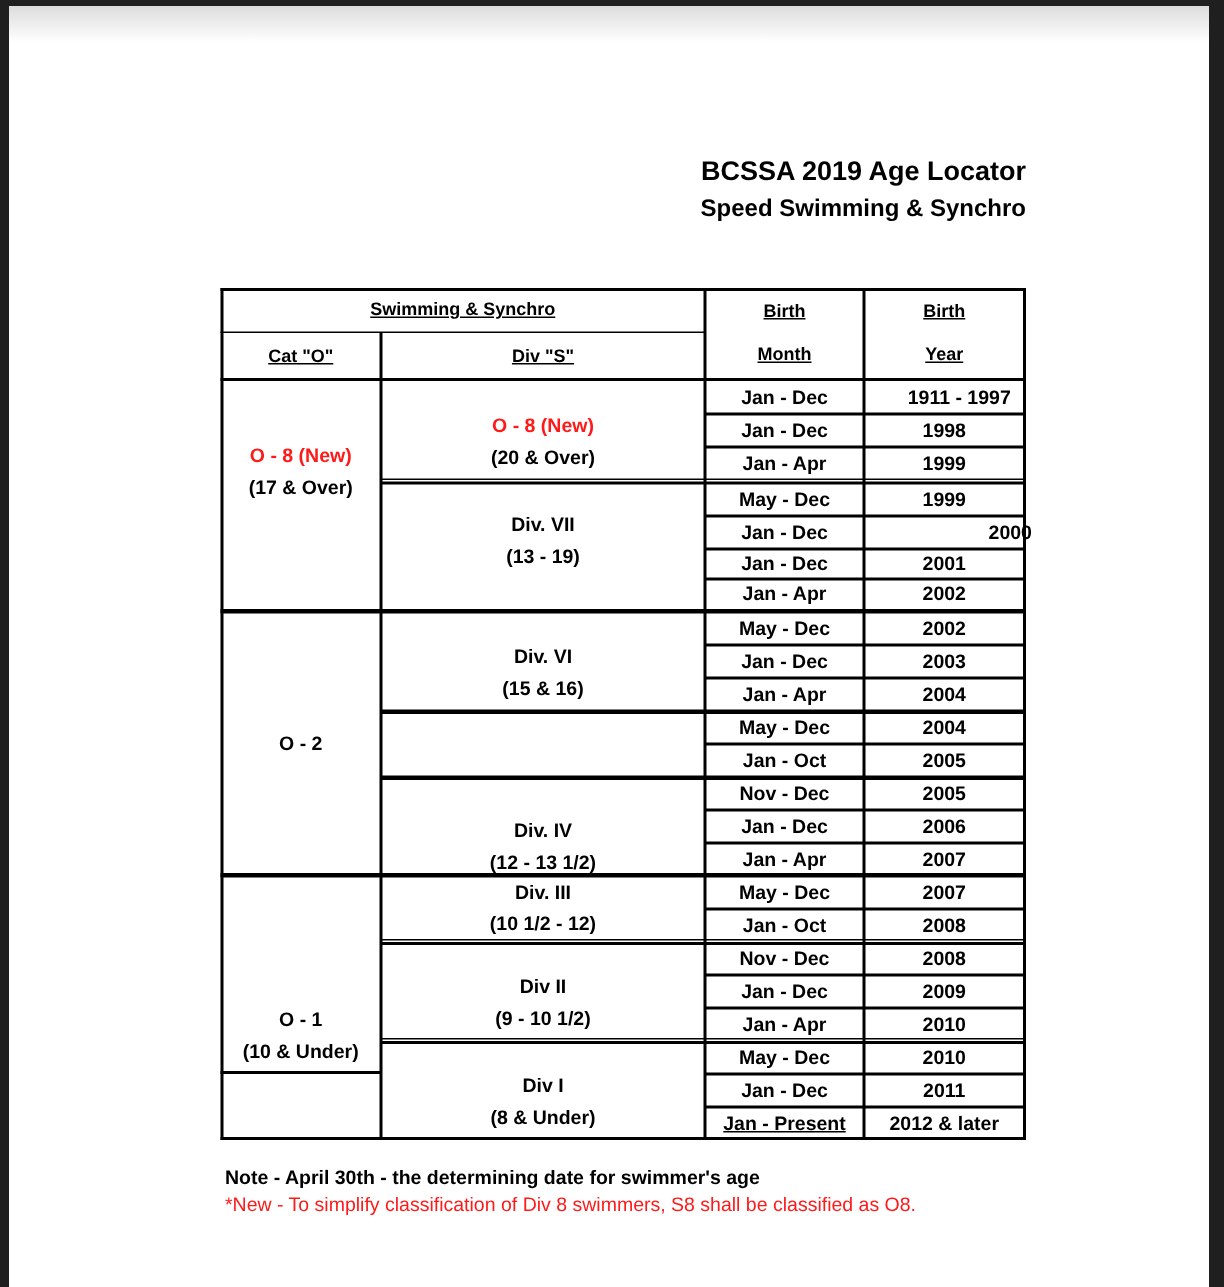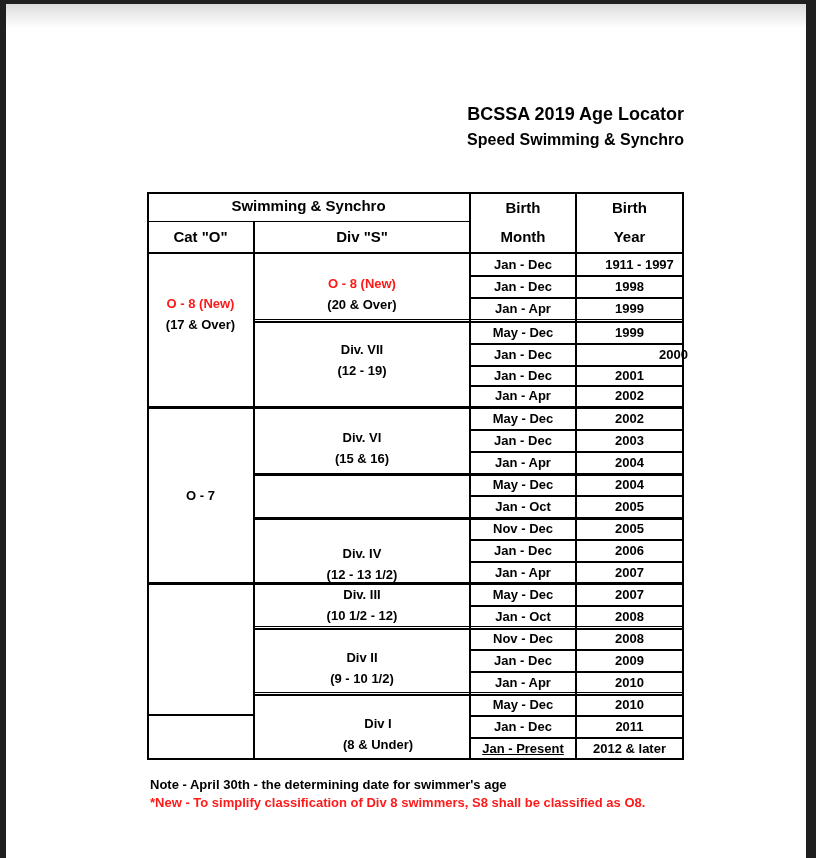--- a/index.html
+++ b/index.html
@@ -8,26 +8,26 @@
   .page-shade { position:absolute; left:0; top:0; width:100%; height:24px; background:linear-gradient(#dcdcdc, #ffffff); }
   .logo { position:absolute; left:138px; top:80px; width:200px; height:82px; }
   .logo-text { position:absolute; left:8px; top:0; font-size:40px; font-weight:bold; color:#1a1a1a; letter-spacing:1px; font-family:"DejaVu Sans", sans-serif; }
   .logo-wave { position:absolute; left:0; top:24px; }
   .logo-sub1 { position:absolute; left:10px; top:58px; font-size:9px; font-weight:bold; color:#2b2b2b; white-space:nowrap; }
   .logo-sub2 { position:absolute; left:10px; top:69px; font-size:6px; color:#3a9ad9; white-space:nowrap; letter-spacing:0.2px; }
   .title { position:absolute; right:122px; top:100px; font-size:18px; font-weight:bold; color:#000; text-align:right; white-space:nowrap; }
   .subtitle { position:absolute; right:122px; top:127px; font-size:16px; font-weight:bold; color:#000; text-align:right; white-space:nowrap; }
   .tbl { position:absolute; left:141px; top:188px; width:536px; height:564px; }
   .cell { position:absolute; box-sizing:border-box; display:flex; align-items:center; justify-content:center; text-align:center; font-weight:bold; font-size:13px; color:#000; line-height:1.6; flex-direction:column; font-family:"Liberation Sans", sans-serif; }
-  .hdr { font-size:15px; line-height:28px; }
+  .hdr { font-size:12px; line-height:28px;text-decoration:underline; }
   .red { color:#ff1a1a; }
   .hl { position:absolute; background:#000; }
   .vl { position:absolute; background:#000; }
   .note1 { position:absolute; left:144px; top:773px; font-size:13px; font-weight:bold; color:#000; white-space:nowrap; }
-  .note2 { position:absolute; left:144px; top:791px; font-size:13px; font-weight:bold; color:#ff1a1a; white-space:nowrap; }
+  .note2 { position:absolute; left:144px; top:791px; font-size:13px; font-weight:normal; color:#ff1a1a; white-space:nowrap; }
 </style>
 </head>
 <body>
 
 <div class="page">
   <div class="page-shade"></div>
 
 
   <div class="title">BCSSA 2019 Age Locator</div>
   <div class="subtitle">Speed Swimming &amp; Synchro</div>
@@ -44,48 +44,52 @@
     <div class="cell hdr" style="left:429px;top:0;width:107px;height:60px;line-height:29px;">
       <span>Birth</span>
       <span>Year</span>
     </div>
 
     <div class="cell" style="left:0;top:62px;width:107px;height:126px;justify-content:flex-start;padding-top:40px;">
       <span class="red">O - 8 (New)</span>
       <span>(17 &amp; Over)</span>
     </div>
     <div class="cell" style="left:0;top:216px;width:107px;height:176px;">
-      <span>O - 7</span>
+      <span>O - 2</span>
+    </div>
+    <div class="cell" style="left:0;top:392px;width:107px;height:130px;justify-content:flex-end;padding-bottom:2px;">
+      <span>O - 1</span>
+      <span>(10 &amp; Under)</span>
     </div>
 
     <div class="cell" style="left:107px;top:62px;width:216px;height:66px;padding-top:16px;">
       <span class="red">O - 8 (New)</span>
       <span>(20 &amp; Over)</span>
     </div>
     <div class="cell" style="left:107px;top:130px;width:216px;height:86px;padding-bottom:9px;">
       <span>Div. VII</span>
-      <span>(12 - 19)</span>
+      <span>(13 - 19)</span>
     </div>
     <div class="cell" style="left:107px;top:216px;width:216px;height:66px;padding-top:16px;">
       <span>Div. VI</span>
       <span>(15 &amp; 16)</span>
     </div>
     <div class="cell" style="left:107px;top:326px;width:216px;height:66px;padding-top:28px;">
       <span>Div. IV</span>
       <span>(12 - 13 1/2)</span>
     </div>
     <div class="cell" style="left:107px;top:392px;width:216px;height:44px;">
       <span>Div. III</span>
       <span>(10 1/2 - 12)</span>
     </div>
     <div class="cell" style="left:107px;top:436px;width:216px;height:66px;padding-top:16px;">
       <span>Div II</span>
       <span>(9 - 10 1/2)</span>
     </div>
-    <div class="cell" style="left:123px;top:502px;width:216px;height:66px;padding-top:16px;">
+    <div class="cell" style="left:107px;top:502px;width:216px;height:66px;padding-top:16px;">
       <span>Div I</span>
       <span>(8 &amp; Under)</span>
     </div>
 
     <div id="rows">
         <div class="cell" style="left: 323px; top: 62px; width: 106px; height: 22px; line-height: 22px;">Jan - Dec</div>
         <div class="cell" style="left: 429px; top: 62px; width: 127px; height: 22px; line-height: 22px;">1911 - 1997</div>
         <div class="cell" style="left: 323px; top: 84px; width: 106px; height: 22px; line-height: 22px;">Jan - Dec</div>
         <div class="cell" style="left: 429px; top: 84px; width: 107px; height: 22px; line-height: 22px;">1998</div>
         <div class="hl" style="left: 323px; top: 83px; width: 214px; height: 2px;"></div>

